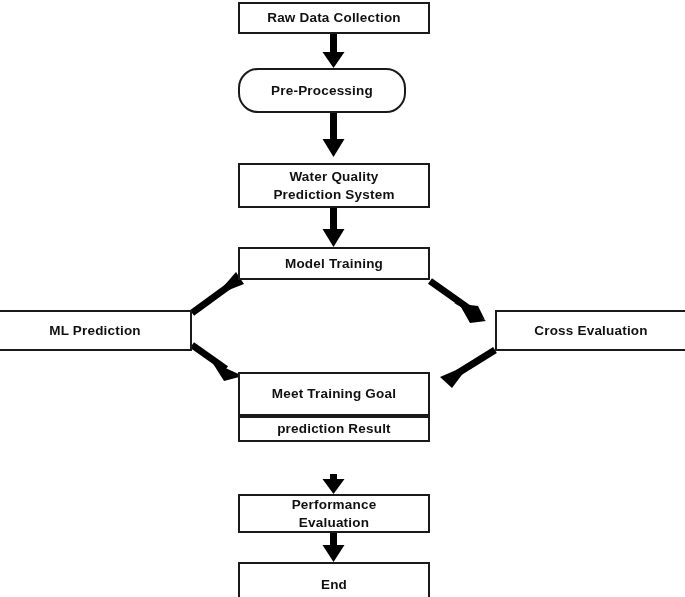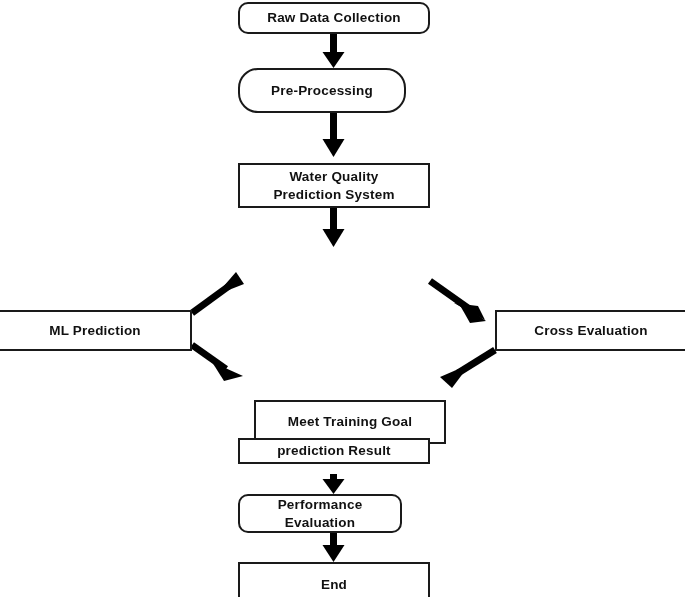--- a/index.html
+++ b/index.html
@@ -40,29 +40,29 @@
   .node-label {
     font-weight: bold;
     font-size: 13.5px;
     line-height: 1.28;
     color: #111111;
     letter-spacing: 0.2px;
     white-space: pre-line;
     padding: 0 4px;
   }
   
-  #node-raw-data-collection { left: 238px; top: 2px;   width: 192px; height: 32px; border-radius: 10px; }
+  #node-raw-data-collection { left: 238px; top: 2px;   width: 192px; height: 32px; }
   #node-pre-processing      { left: 238px; top: 68px;  width: 168px; height: 45px; border-radius: 20px; }
   #node-water-quality       { left: 238px; top: 157px; width: 192px; height: 45px; margin-top: 6px; }
   #node-model-training      { left: 238px; top: 247px; width: 192px; height: 33px; }
   #node-ml-algorithm        { left: -2px;  top: 310px; width: 194px; height: 41px; }
   #node-cross-validation    { left: 495px; top: 310px; width: 192px; height: 41px; }
-  #node-meet-training-goal  { left: 254px; top: 372px; width: 192px; height: 44px; margin-top: 28px; }
-  #node-prediction-result   { left: 238px; top: 438px; width: 192px; height: 26px; }
-  #node-performance-eval    { left: 238px; top: 494px; width: 164px; height: 39px; border-radius: 10px; }
+  #node-meet-training-goal  { left: 238px; top: 372px; width: 192px; height: 44px; }
+  #node-prediction-result   { left: 238px; top: 416px; width: 192px; height: 26px; }
+  #node-performance-eval    { left: 238px; top: 494px; width: 192px; height: 39px; }
   #node-end                 { left: 238px; top: 562px; width: 192px; height: 46px; }
 </style>
 </head>
 <body>
 
 <div id="diagram-root">
 
   <svg id="connectors" viewBox="0 0 685 597" xmlns="http://www.w3.org/2000/svg">
 
     <g>
@@ -123,20 +123,23 @@
 
   <div class="node" id="node-pre-processing">
     <span class="node-label">Pre-Processing</span>
   </div>
 
   <div class="node" id="node-water-quality">
     <span class="node-label">Water Quality
 Prediction System</span>
   </div>
 
+  <div class="node" id="node-model-training">
+    <span class="node-label">Model Training</span>
+  </div>
 
   <div class="node" id="node-ml-algorithm">
     <span class="node-label">ML Prediction</span>
   </div>
 
   <div class="node" id="node-cross-validation">
     <span class="node-label">Cross Evaluation</span>
   </div>
 
   <div class="node" id="node-meet-training-goal">

